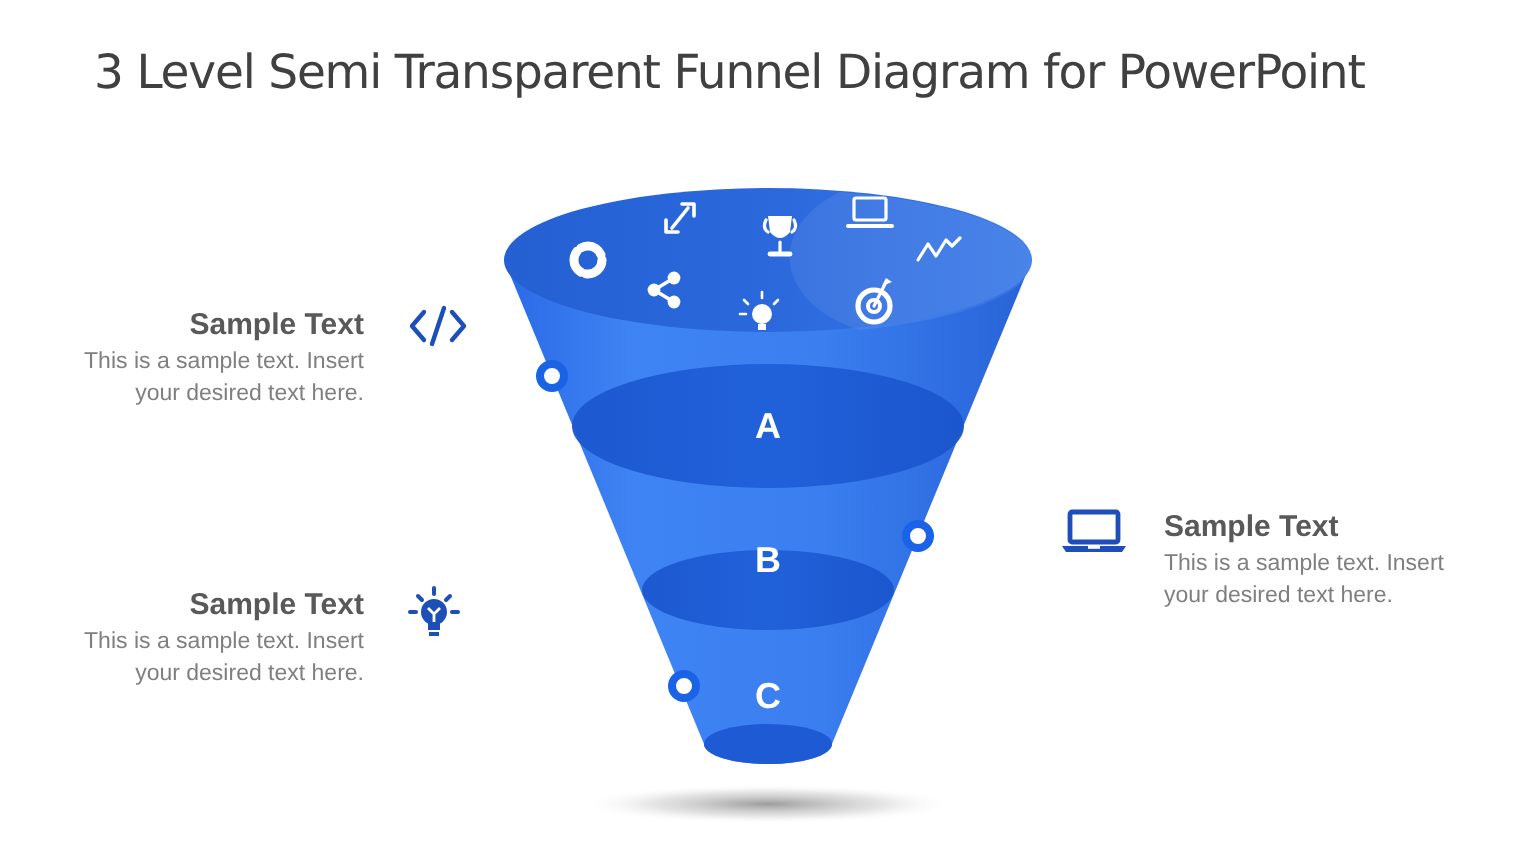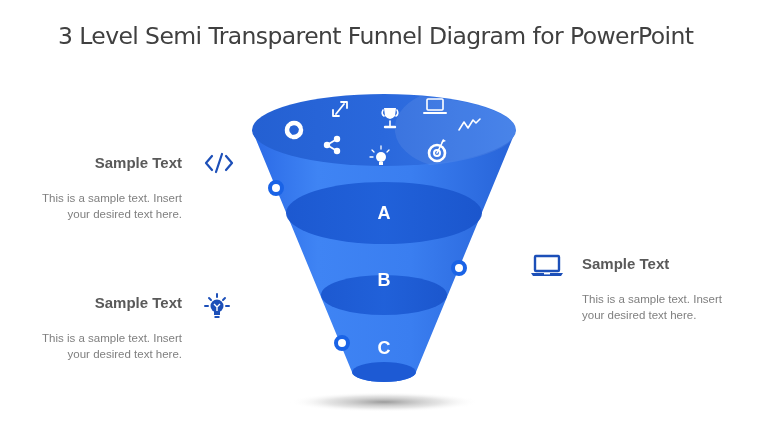--- a/index.html
+++ b/index.html
@@ -1,27 +1,27 @@
 <!DOCTYPE html>
 <html><head>
 <meta charset="utf-8">
 <style>
   html, body { margin: 0; padding: 0; }
   body {
     width: 768px; height: 432px; overflow: hidden; background: #ffffff;
     position: relative; font-family: "Liberation Sans", sans-serif;
   }
   .title {
-    position: absolute; left: 58px; top: 22px;
+    position: absolute; left: 47px; top: 22px;
     font-family: "DejaVu Sans", sans-serif; font-size: 23.5px;
     color: #404040; letter-spacing: -0.6px; white-space: nowrap;
   }
   .block { position: absolute; width: 200px; }
   .block .head { font-weight: bold; font-size: 15px; color: #595959; line-height: 18px; }
-  .block .body { font-size: 11.5px; color: #7f7f7f; line-height: 15.5px; margin-top: 19px; width: 140px; }
+  .block .body { font-size: 11.5px; color: #7f7f7f; line-height: 15.5px; margin-top: 2px; width: 140px; }
   .block.left { text-align: right; }
   .block.left .body { margin-left: auto; }
   .funnel-svg { position: absolute; left: 0; top: 0; }
   .icon { position: absolute; }
 </style>
 </head>
 <body>
 
 <div class="title">3 Level Semi Transparent Funnel Diagram for PowerPoint</div>
 

